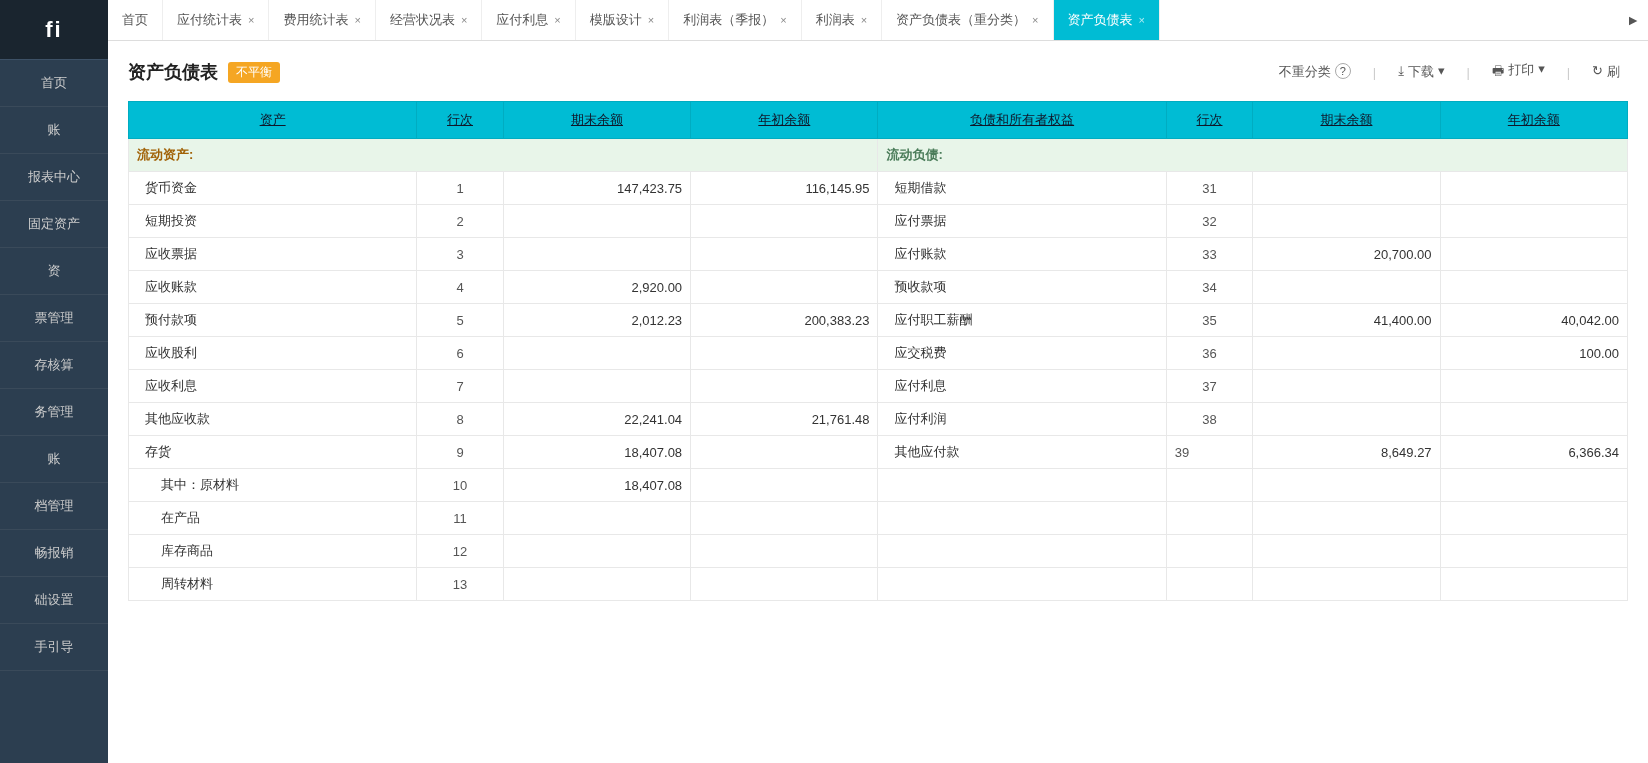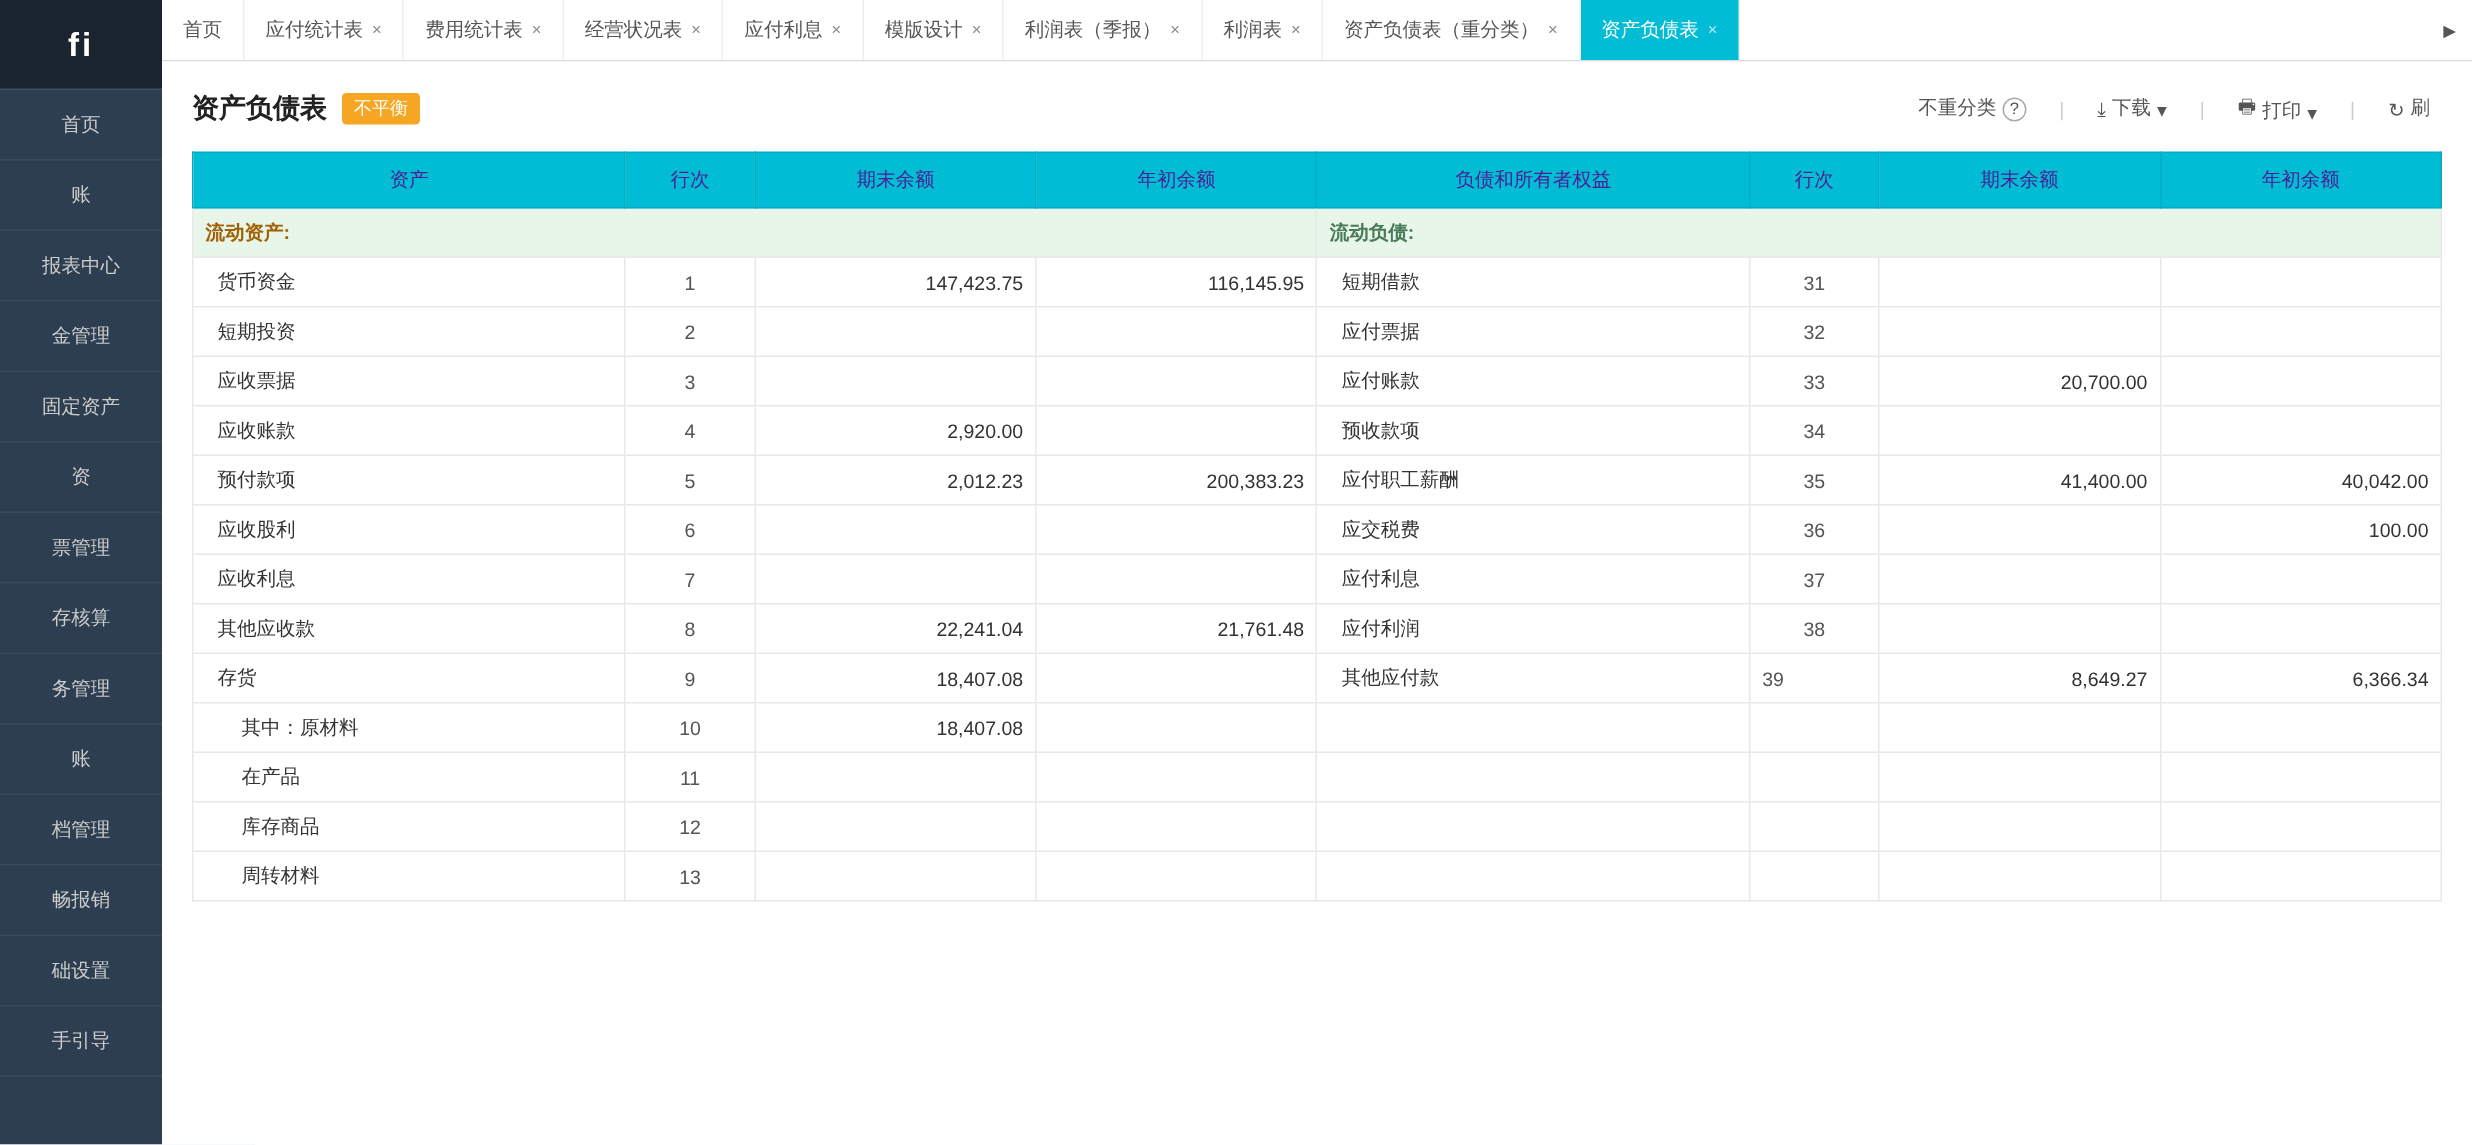--- a/index.html
+++ b/index.html
@@ -24,26 +24,26 @@
     .tab-arrow { display: flex; align-items: center; padding: 0 8px; cursor: pointer; color: #555; font-size: 14px; margin-left: auto; flex-shrink: 0; }
 
     
     .page-content { flex: 1; padding: 16px 20px; overflow-y: auto; background: #fff; }
 
     .page-header { display: flex; align-items: center; justify-content: space-between; margin-bottom: 14px; }
     .page-title-area { display: flex; align-items: center; gap: 10px; }
     .page-title { font-size: 18px; font-weight: bold; color: #222; }
     .badge-unbalanced { background: #f5a623; color: #fff; font-size: 12px; padding: 2px 8px; border-radius: 3px; }
     .page-actions { display: flex; align-items: center; gap: 14px; color: #555; font-size: 13px; }
-    .action-btn { display: flex; align-items: flex-end; gap: 4px; cursor: pointer; padding: 4px 8px; border-radius: 3px; }
+    .action-btn { display: flex; align-items: flex-start; gap: 4px; cursor: pointer; padding: 4px 8px; border-radius: 3px; }
     .action-divider { color: #ccc; }
 
     
     .balance-table { width: 100%; border-collapse: collapse; font-size: 13px; }
-    .balance-table thead tr { background: #00bcd4; color: #4c1d95; }
+    .balance-table thead tr { background: #00bcd4; color: #0f172a; text-decoration: underline; }
     .balance-table thead th { padding: 9px 8px; text-align: center; border: 1px solid #00acc1; font-weight: normal; }
     .balance-table tbody tr { border-bottom: 1px solid #e8e8e8; }
     .balance-table tbody td { padding: 7px 8px; border: 1px solid #e8e8e8; color: #333; }
     .balance-table tbody tr.section-header td { background: #e8f8e8; font-weight: bold; color: #333; }
     .col-asset { width: 200px; }
     .col-row-num { width: 60px; text-align: center; }
     .col-amount { width: 130px; text-align: right; }
     .col-liability { width: 200px; }
     td.center { text-align: center; }
     td.right { text-align: right; }
@@ -55,21 +55,20 @@
 </head>
 <body>
 
 <div class="layout">
 
   <div class="sidebar">
     <div class="sidebar-logo">fi</div>
     <div class="sidebar-item">首页</div>
     <div class="sidebar-item">账</div>
     <div class="sidebar-item">报表中心</div>
-    <div class="sidebar-item">金管理</div>
     <div class="sidebar-item">固定资产</div>
     <div class="sidebar-item">资</div>
     <div class="sidebar-item">票管理</div>
     <div class="sidebar-item">存核算</div>
     <div class="sidebar-item">务管理</div>
     <div class="sidebar-item">账</div>
     <div class="sidebar-item">档管理</div>
     <div class="sidebar-item">畅报销</div>
     <div class="sidebar-item">础设置</div>
     <div class="sidebar-item">手引导</div>

